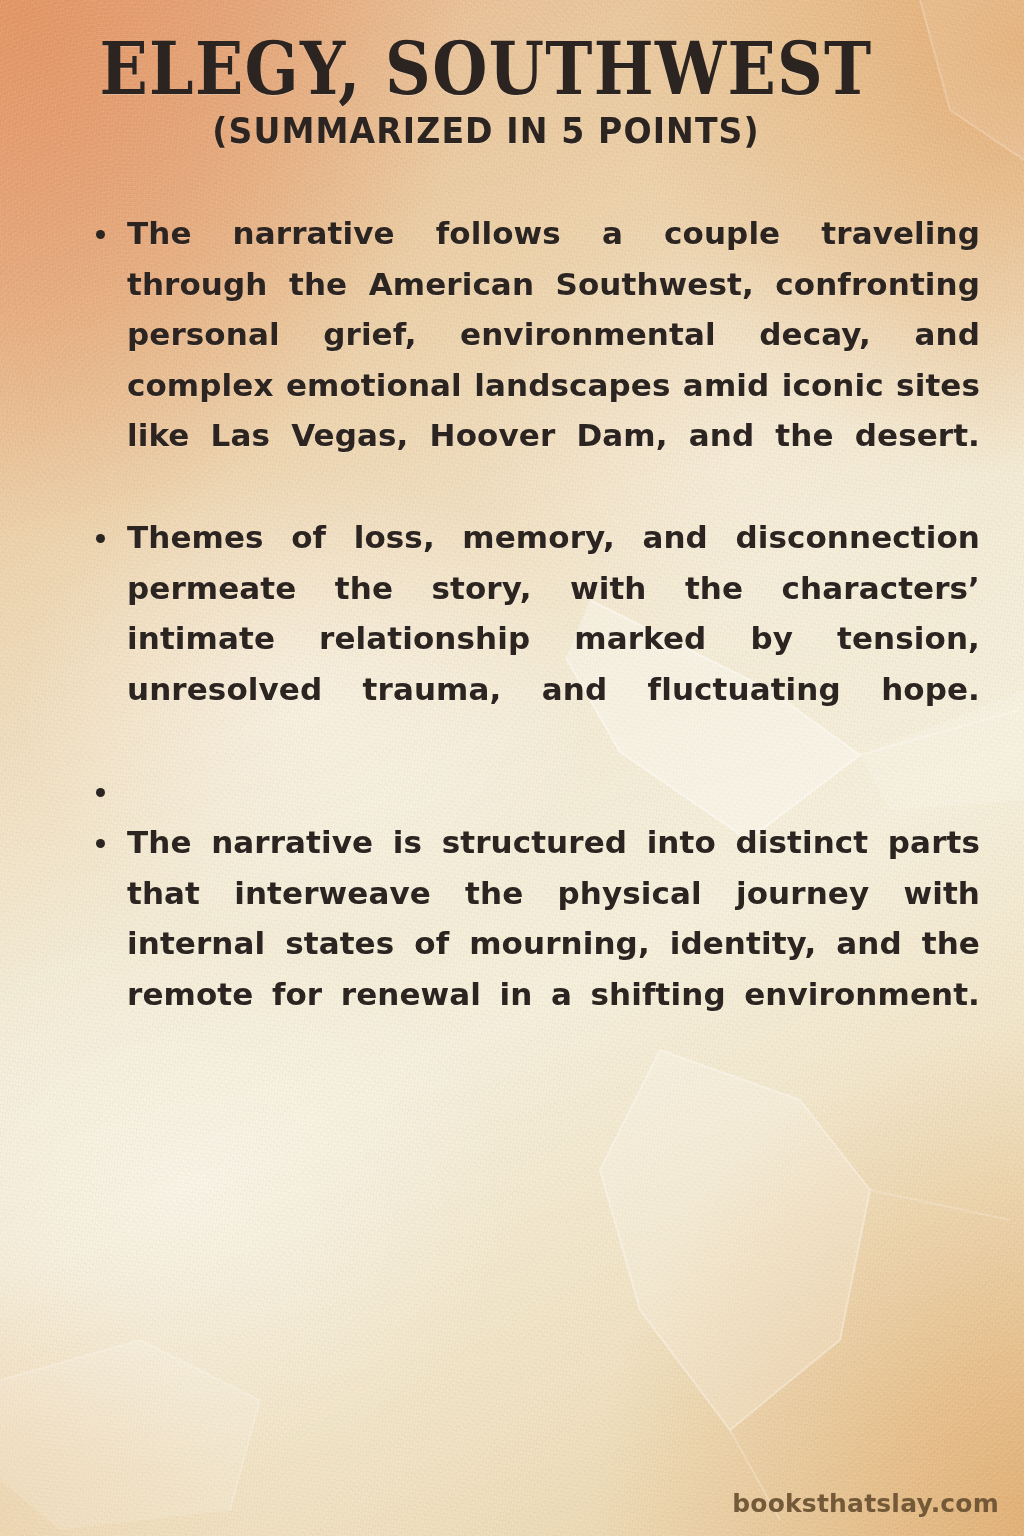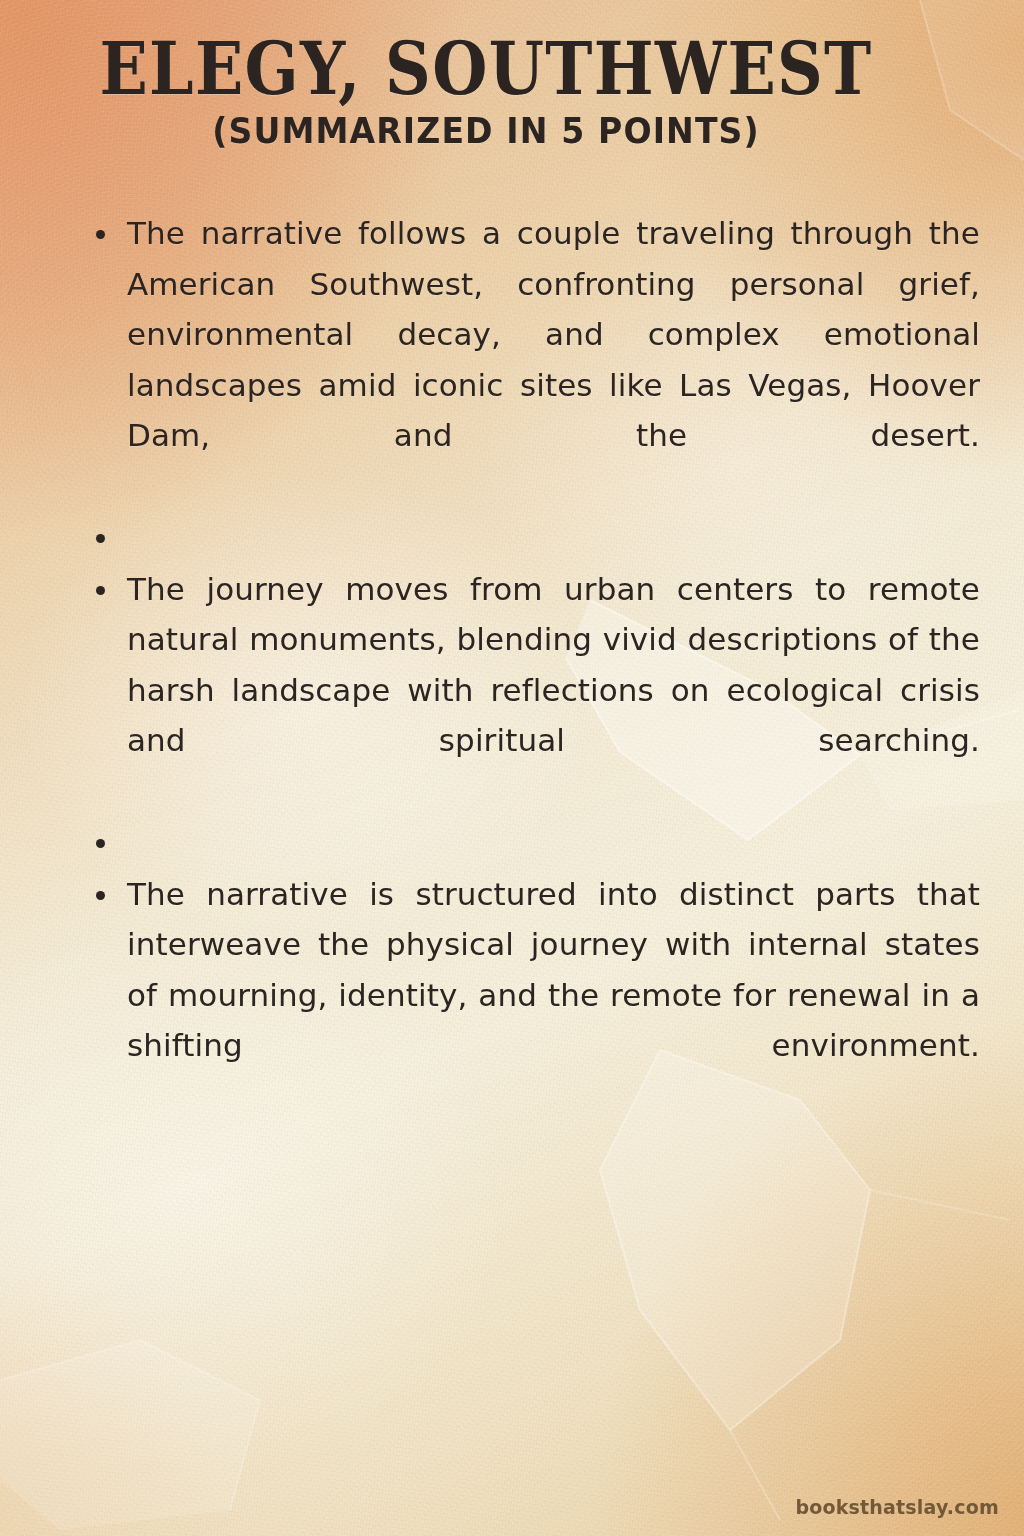--- a/index.html
+++ b/index.html
@@ -127,21 +127,21 @@
     margin: 0;
     padding: 0;
     list-style: none;
   }
   .bullet-item {
     position: relative;
     padding-left: 37px;
     margin-bottom: 1px;
     color: #2b2421;
     font-family: "DejaVu Sans", sans-serif;
-    font-weight: normal;
+    font-weight: bold;
     font-size: 31px;
     line-height: 50.5px;
     text-align: justify;
     text-justify: inter-word;
     letter-spacing: 0.1px;
     word-spacing: 0.5px;
     text-shadow: 0 1px 0 rgba(255,255,255,0.18);
   }
   .bullet-item::after {
     content: "";
@@ -157,21 +157,21 @@
     border-radius: 50%;
     background: #2b2421;
   }
 
   .watermark {
     position: absolute;
     right: 25px;
     bottom: 18px;
     font-family: "DejaVu Sans", sans-serif;
     font-weight: bold;
-    font-size: 19px;
+    font-size: 25px;
     letter-spacing: 0.2px;
     color: #6d5434;
     opacity: .95;
     margin-top: 23px;
   }
 </style>
 </head>
 <body>
 
 <div id="page">
@@ -220,24 +220,21 @@
       <div class="sub-title">(SUMMARIZED IN 5 POINTS)</div>
     </div>
 
     <ul class="bullet-list">
       <li class="bullet-item">
         <span class="bullet-dot"></span>
         <span>The narrative follows a couple traveling through the American Southwest, confronting personal grief, environmental decay, and complex emotional landscapes amid iconic sites like Las Vegas, Hoover Dam, and the desert.</span>
       </li>
       <li class="bullet-item">
         <span class="bullet-dot"></span>
-      </li>
-      <li class="bullet-item">
-        <span class="bullet-dot"></span>
-        <span>The journey moves from urban centers to remote natural monuments, blending vivid descriptions of the harsh landscape with reflections on ecological crisis and spiritual searching.</span>
+        <span>Themes of loss, memory, and disconnection permeate the story, with the characters’ intimate relationship marked by tension, unresolved trauma, and fluctuating hope.</span>
       </li>
       <li class="bullet-item">
         <span class="bullet-dot"></span>
       </li>
       <li class="bullet-item">
         <span class="bullet-dot"></span>
         <span>The narrative is structured into distinct parts that interweave the physical journey with internal states of mourning, identity, and the remote for renewal in a shifting environment.</span>
       </li>
     </ul>
 

